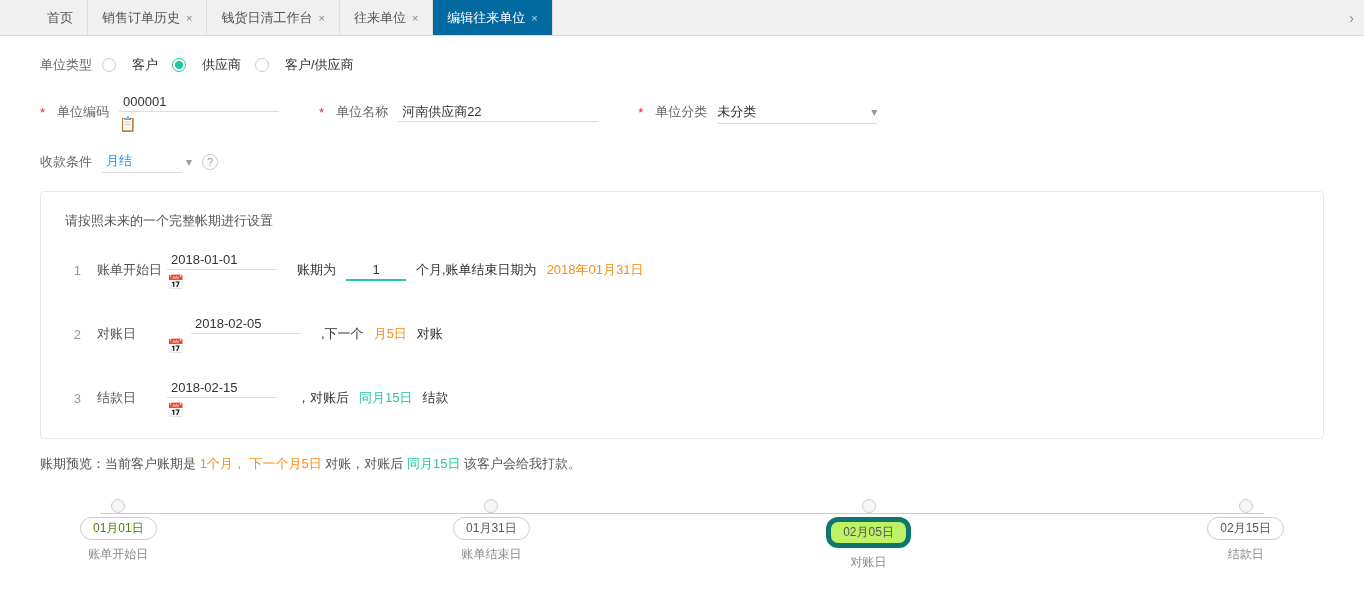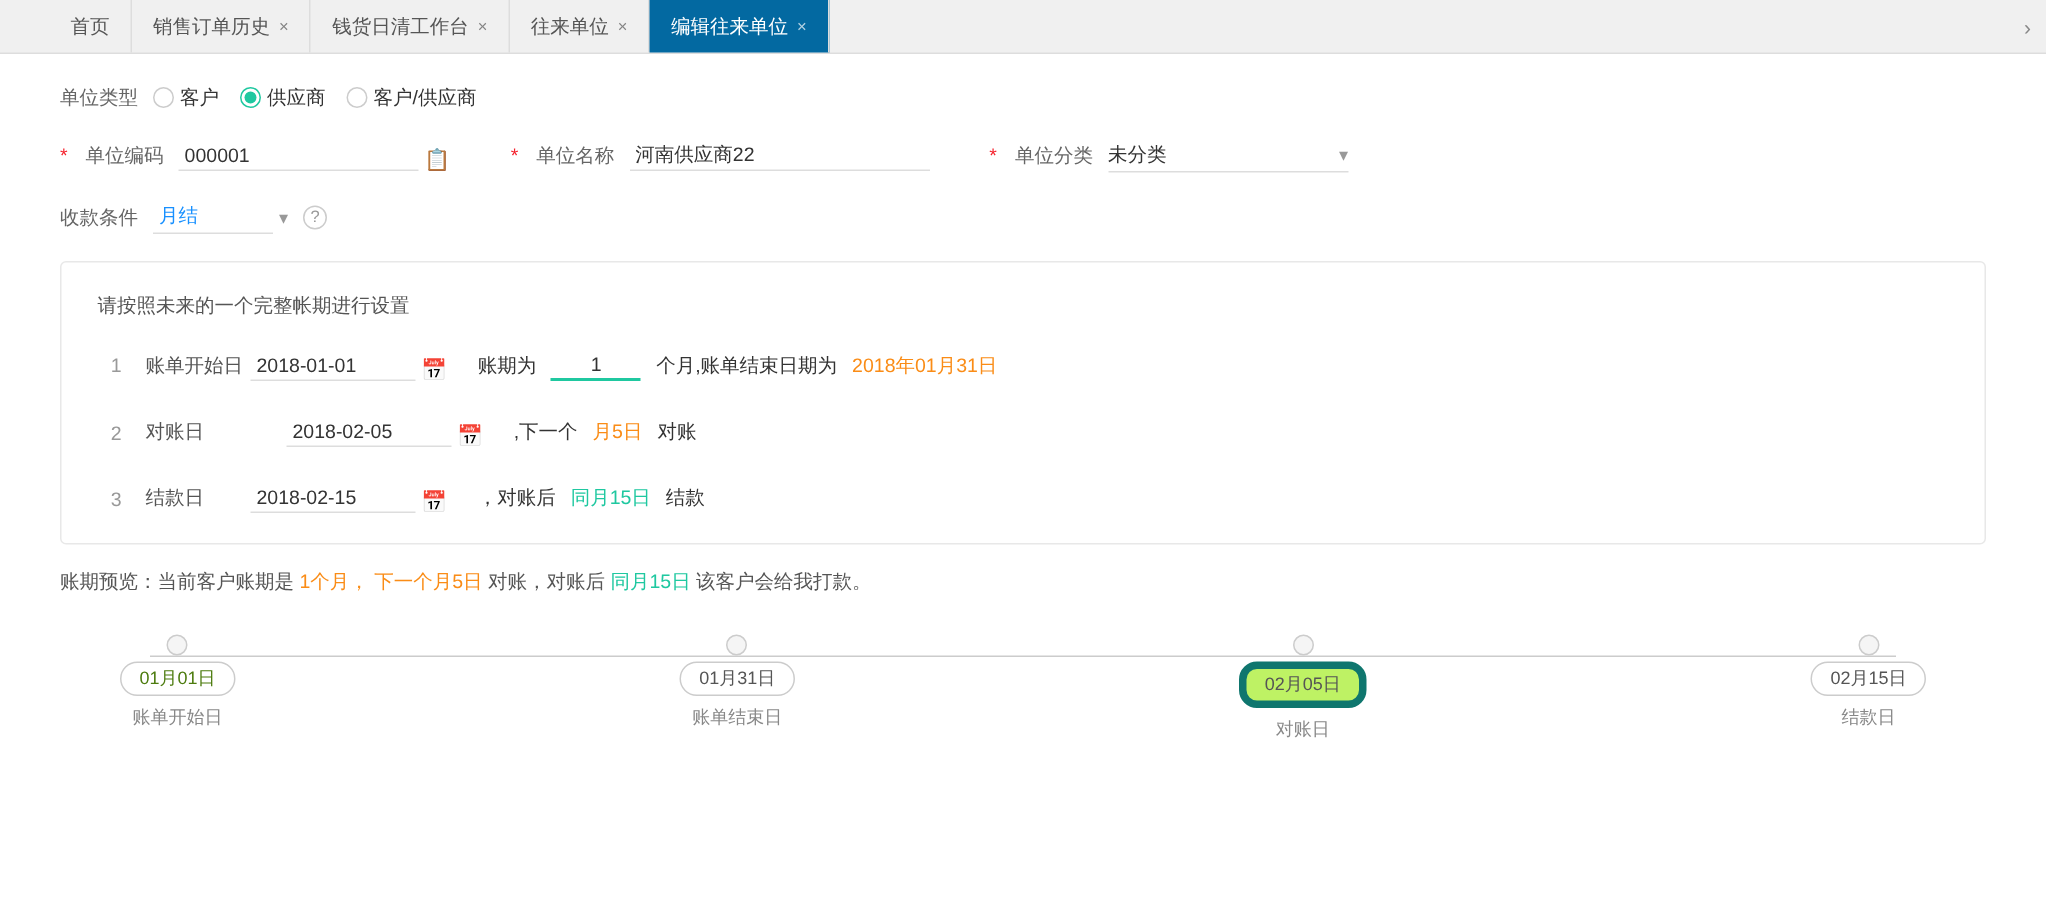--- a/index.html
+++ b/index.html
@@ -72,21 +72,21 @@
 
     
     .radio-group {
       display: flex;
       align-items: center;
       gap: 14px;
     }
     .radio-item {
       display: flex;
       align-items: center;
-      gap: 4px;
+      gap: 16px;
       cursor: pointer;
     }
     .radio-circle {
       width: 14px;
       height: 14px;
       border-radius: 50%;
       border: 1px solid #ccc;
       display: flex;
       align-items: center;
       justify-content: center;
@@ -107,22 +107,23 @@
       border: none;
       border-bottom: 1px solid #ddd;
       outline: none;
       padding: 2px 4px;
       font-size: 13px;
       color: #333;
       width: 160px;
     }
     .input-with-icon {
       display: flex;
-      align-items: flex-end;
+      align-items: flex-start;
       gap: 4px;
+      flex-direction: column;
     }
     .calendar-icon {
       color: #1fc8a0;
       font-size: 14px;
       cursor: pointer;
     }
 
     
     .select-field {
       display: flex;

